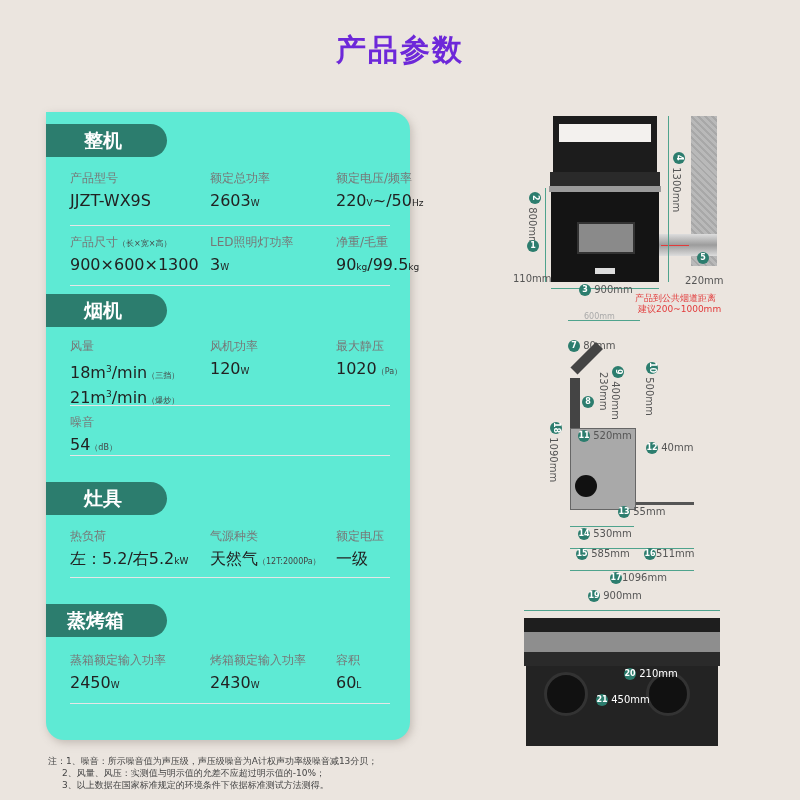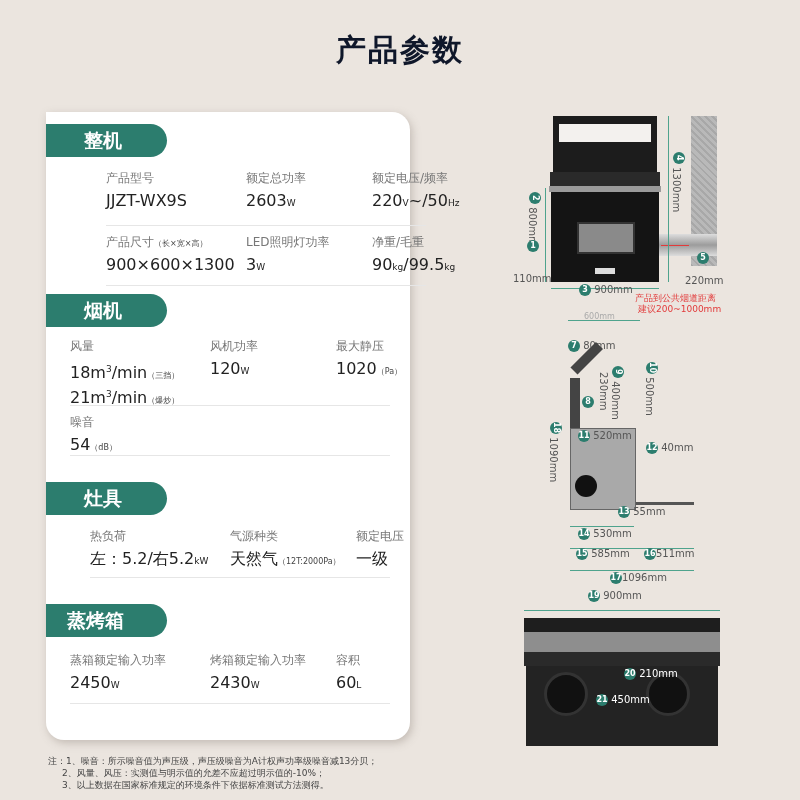--- a/index.html
+++ b/index.html
@@ -5,26 +5,26 @@
   * { box-sizing: border-box; margin: 0; padding: 0; }
   body {
     width: 800px; height: 800px; overflow: hidden;
     background: #ebe5df;
     font-family: "DejaVu Sans", "Liberation Sans", sans-serif;
     color: #222;
     position: relative;
   }
   .page-title {
     position: absolute; left: 0; top: 30px; width: 800px;
-    text-align: center; font-size: 30px; font-weight: bold; color: #0f172a;
+    text-align: center; font-size: 30px; font-weight: bold; color: #6d28d9;
     letter-spacing: 2px;
   }
   .card {
     position: absolute; left: 46px; top: 112px; width: 364px; height: 628px;
-    background: #ffffff; border-radius: 0 18px 18px 18px;
+    background: #5eead4; border-radius: 0 18px 18px 18px;
     box-shadow: 2px 3px 8px rgba(120,110,100,0.35);
   }
   .section { position: absolute; left: 0; width: 364px; }
   .sec-tab {
     position: absolute; left: 0; top: 0; width: 121px; height: 33px;
     background: #2c7d6e; color: #fff; border-radius: 0 17px 17px 0;
     font-size: 19px; font-weight: bold; padding-left: 38px; line-height: 33px;
   }
   .sec-tab.wide { padding-left: 21px; }
   .grid { position: absolute; left: 24px; width: 320px; }
@@ -53,21 +53,21 @@
 </style>
 </head>
 <body>
 
 <div class="page-title">产品参数</div>
 
 <div class="card">
 
   <div class="section" style="top:12px;">
     <div class="sec-tab">整机</div>
-    <div class="grid" style="top:46px;margin-left:36px;">
+    <div class="grid" style="top:46px;">
       <div class="row" style="height:56px;">
         <div class="cell c1">
             <div class="lbl">产品型号</div>
           <div class="val"><span>JJZT-WX9S</span></div>
           </div>
         <div class="cell c2">
             <div class="lbl">额定总功率</div>
           <div class="val"><span>2603</span><span class="unit">W</span></div>
           </div>
         <div class="cell c3">
@@ -115,21 +115,21 @@
             <div class="lbl">噪音</div>
           <div class="val"><span>54</span><span class="note-sm">（dB）</span></div>
           </div>
       </div>
     </div>
   </div>
 
   <div class="section" style="top:370px;">
     <div class="sec-tab">灶具</div>
     <div class="grid" style="top:46px;">
-      <div class="row" style="height:50px;margin-left:20px;">
+      <div class="row" style="height:50px;">
         <div class="cell c1">
             <div class="lbl">热负荷</div>
           <div class="val"><span>左：5.2/右5.2</span><span class="unit">kW</span></div>
           </div>
         <div class="cell c2">
             <div class="lbl">气源种类</div>
           <div class="val"><span>天然气</span><span class="note-sm">（12T:2000Pa）</span></div>
           </div>
         <div class="cell c3">
             <div class="lbl">额定电压</div>

